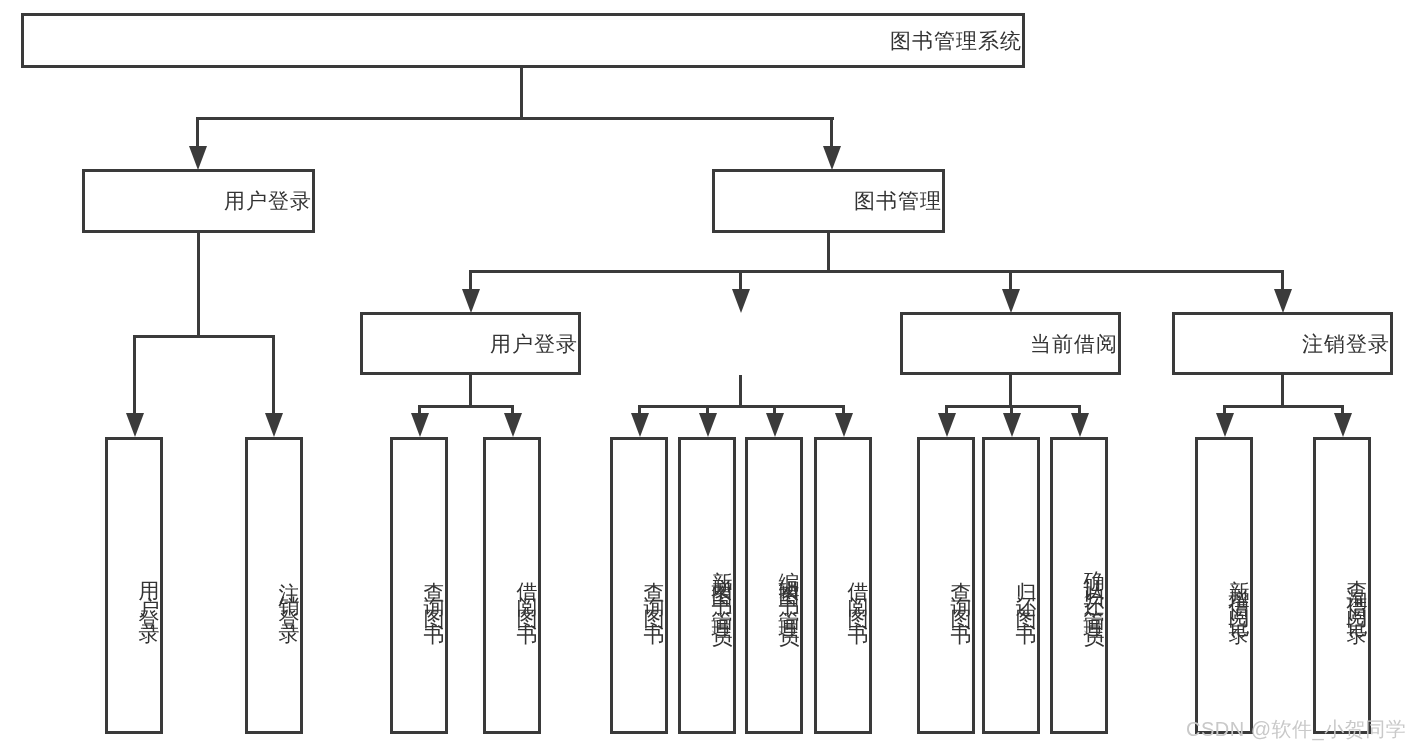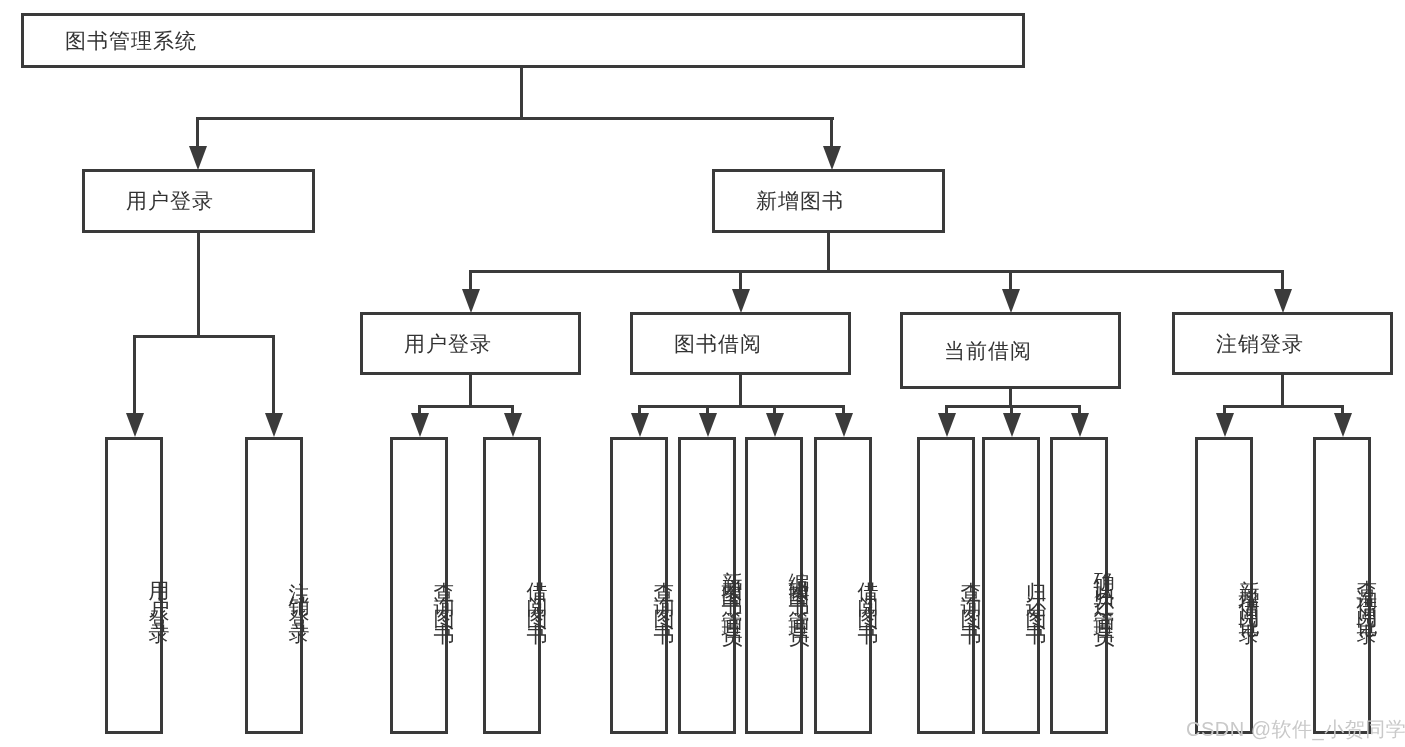--- a/index.html
+++ b/index.html
@@ -2,21 +2,21 @@
 <html><head>
 <meta charset="utf-8">
 <style>
   html,body{margin:0;padding:0;background:#fff;}
   .stage{
     position:relative;width:1405px;height:747px;background:#ffffff;overflow:hidden;
     font-family:"Liberation Sans","DejaVu Sans",sans-serif;color:#333333;
   }
   .node{
     position:absolute;box-sizing:border-box;border:3px solid #3a3a3a;background:#ffffff;
-    display:flex;align-items:center;justify-content:flex-start;padding-left:41px;
+    display:flex;align-items:center;justify-content:flex-end;padding-left:41px;
   }
   .node-h{font-size:21px;letter-spacing:1px;white-space:nowrap;}
   .node-v{font-size:21px;}
   .node-v .vtext{
     writing-mode:vertical-rl;text-orientation:mixed;white-space:nowrap;line-height:1;
   }
   .ls4{letter-spacing:14px;margin-top:14px;}
   .ls6{letter-spacing:9px;margin-top:9px;}
   .ls9{letter-spacing:8px;margin-top:8px;}
   .vl{position:absolute;width:3px;background:#3b3b3b;}
@@ -96,30 +96,27 @@
   <div class="ar" style="left:1334px;top:413px"></div>
 
   <div class="node node-h" style="left:21px;top:13px;width:1004px;height:55px">
     <span>图书管理系统</span>
   </div>
 
   <div class="node node-h" style="left:82px;top:169px;width:233px;height:64px">
     <span>用户登录</span>
   </div>
   <div class="node node-h" style="left:712px;top:169px;width:233px;height:64px">
-    <span>新增图书</span>
+    <span>图书管理</span>
   </div>
 
   <div class="node node-h" style="left:360px;top:312px;width:221px;height:63px">
     <span>用户登录</span>
   </div>
-  <div class="node node-h" style="left:630px;top:312px;width:221px;height:63px">
-    <span>图书借阅</span>
-  </div>
-  <div class="node node-h" style="left:900px;top:312px;width:221px;height:77px">
+  <div class="node node-h" style="left:900px;top:312px;width:221px;height:63px">
     <span>当前借阅</span>
   </div>
   <div class="node node-h" style="left:1172px;top:312px;width:221px;height:63px">
     <span>注销登录</span>
   </div>
 
   <div class="node node-v" style="left:105px;top:437px;width:58px;height:297px">
     <span class="vtext ls4">用户登录</span>
   </div>
   <div class="node node-v" style="left:245px;top:437px;width:58px;height:297px">

